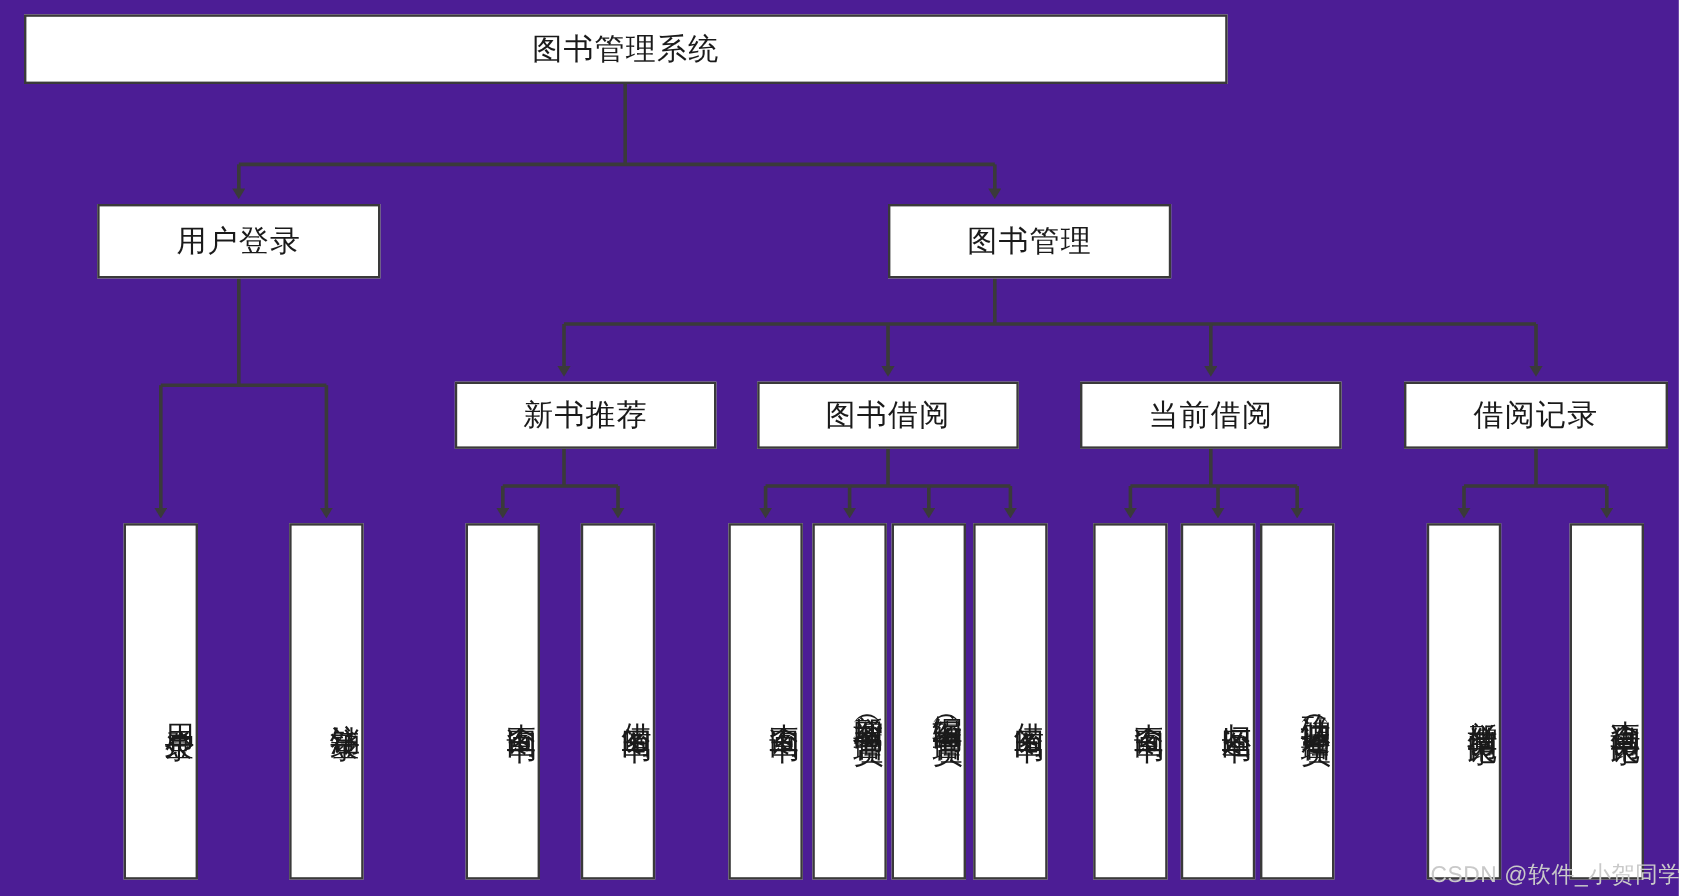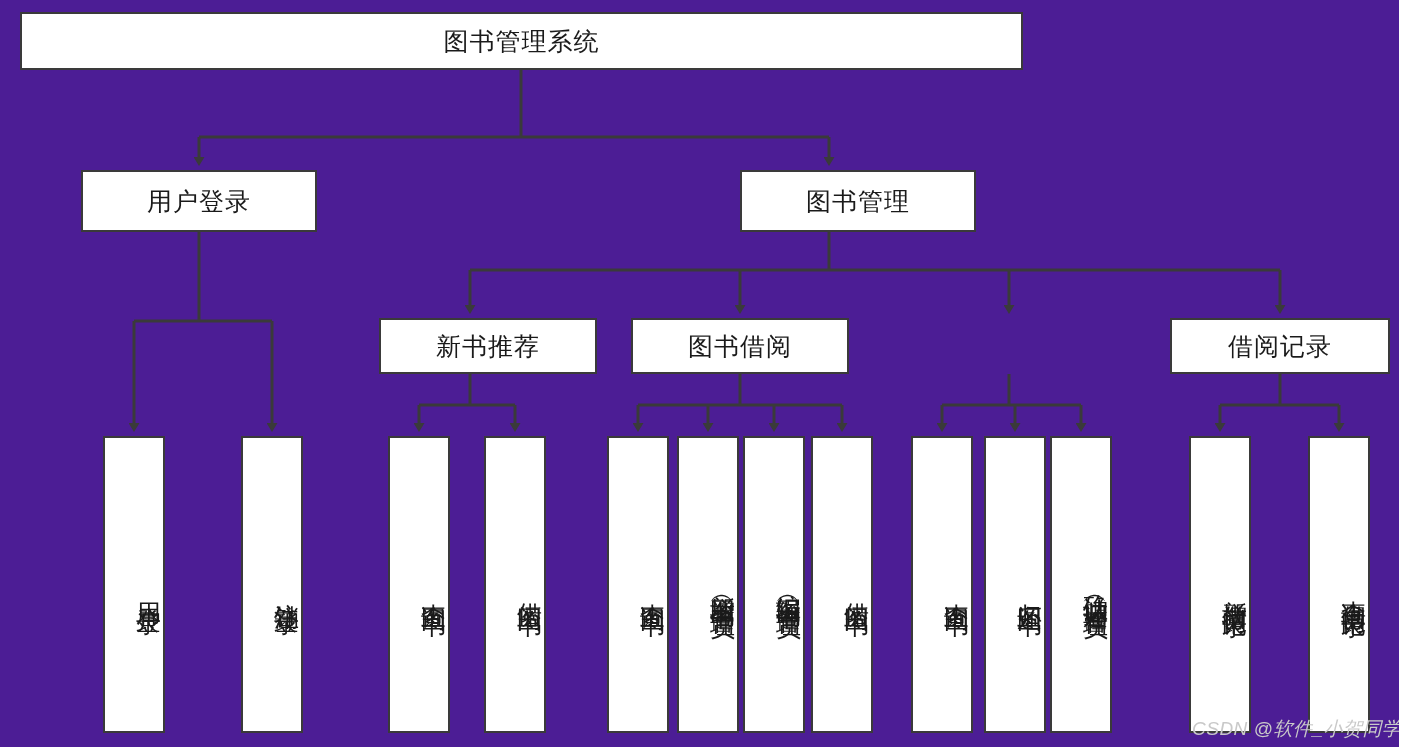--- a/index.html
+++ b/index.html
@@ -128,20 +128,23 @@
   <div class="node horiz" id="node-l1-1" style="left: 711px; top: 170px; width: 236px; height: 62px; margin-left: 29px;">
     <span>图书管理</span>
   </div>
 
   <div class="node horiz" id="node-l2-0" style="left: 379px; top: 318px; width: 218px; height: 56px;">
     <span>新书推荐</span>
   </div>
   <div class="node horiz" id="node-l2-1" style="left: 631px; top: 318px; width: 218px; height: 56px;">
     <span>图书借阅</span>
   </div>
+  <div class="node horiz" id="node-l2-2" style="left: 900px; top: 318px; width: 218px; height: 56px;">
+    <span>当前借阅</span>
+  </div>
   <div class="node horiz" id="node-l2-3" style="left: 1170px; top: 318px; width: 220px; height: 56px; text-align: right;">
     <span>借阅记录</span>
   </div>
 
   <div class="node vert" id="node-leaf-0" style="left: 103px; top: 436px; width: 62px; height: 297px;">
     <span class="vtext">用户登录</span>
   </div>
   <div class="node vert" id="node-leaf-1" style="left: 241px; top: 436px; width: 62px; height: 297px;">
     <span class="vtext">注销登录</span>
   </div>
@@ -172,15 +175,15 @@
   <div class="node vert" id="node-leaf-10" style="left: 1050px; top: 436px; width: 62px; height: 297px;">
     <span class="vtext">确认归还（管理员）</span>
   </div>
   <div class="node vert" id="node-leaf-11" style="left: 1189px; top: 436px; width: 62px; height: 297px;">
     <span class="vtext">新增借阅记录</span>
   </div>
   <div class="node vert" id="node-leaf-12" style="left: 1308px; top: 436px; width: 62px; height: 297px;">
     <span class="vtext">查询借阅记录</span>
   </div>
 
-  <div class="watermark" id="watermark" style="left: 1192px; top: 716px; font-style: italic;">CSDN @软件_小贺同学</div>
+  <div class="watermark" id="watermark" style="left: 1192px; top: 716px;">CSDN @软件_小贺同学</div>
 
 </div>
 
 </body></html>

